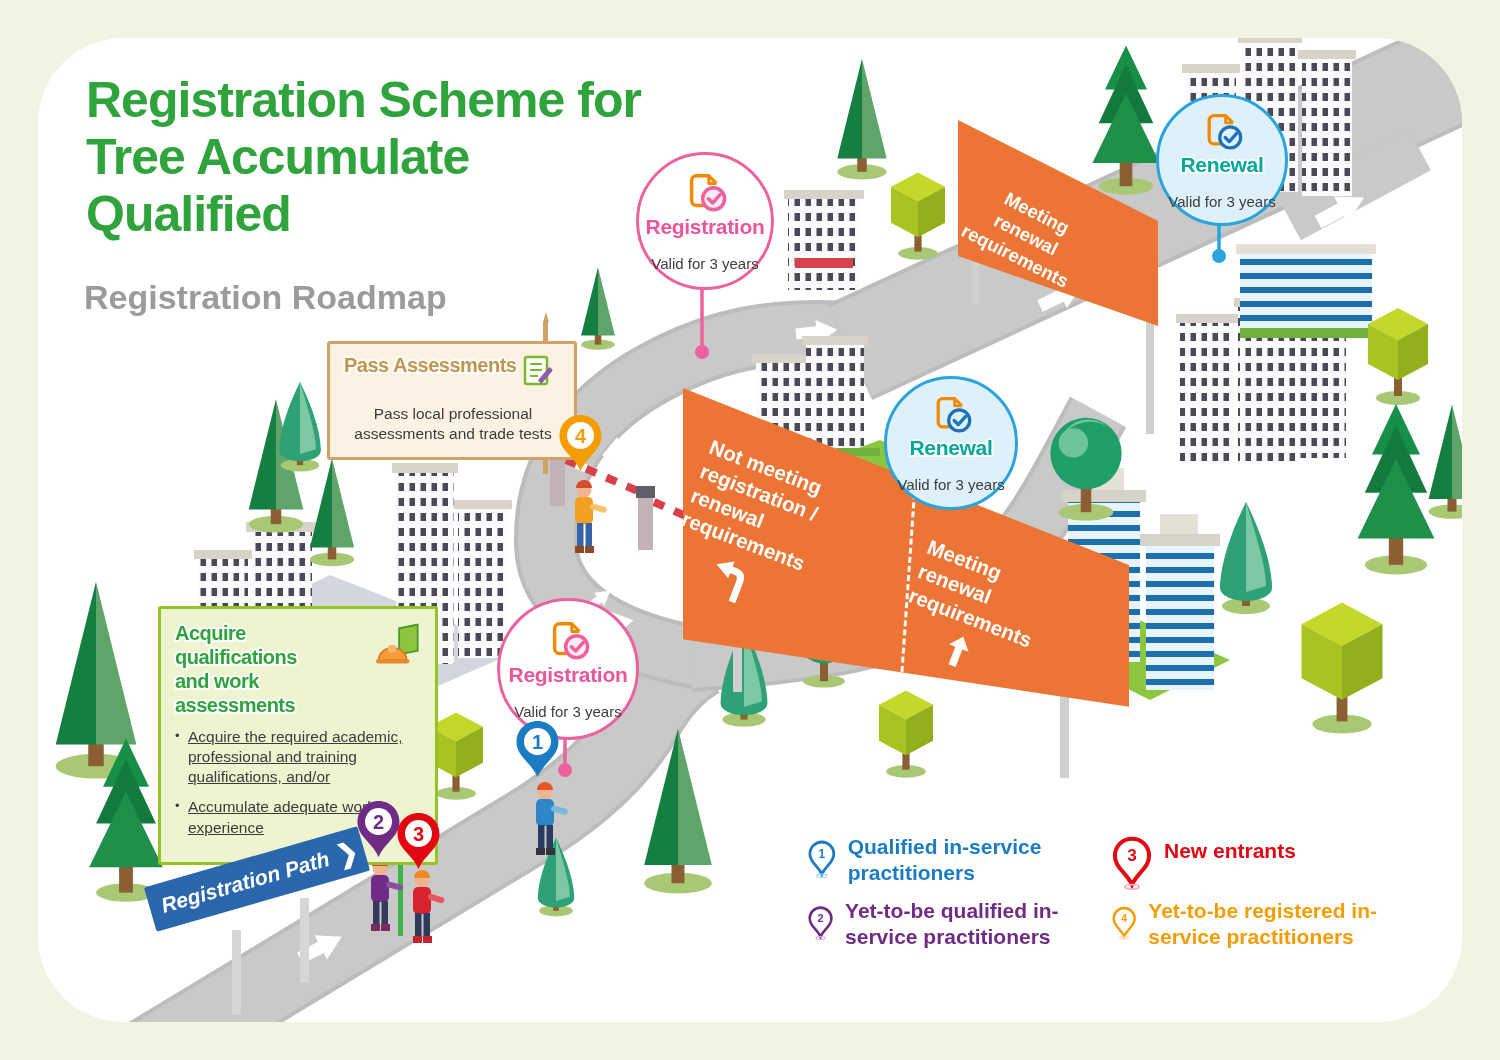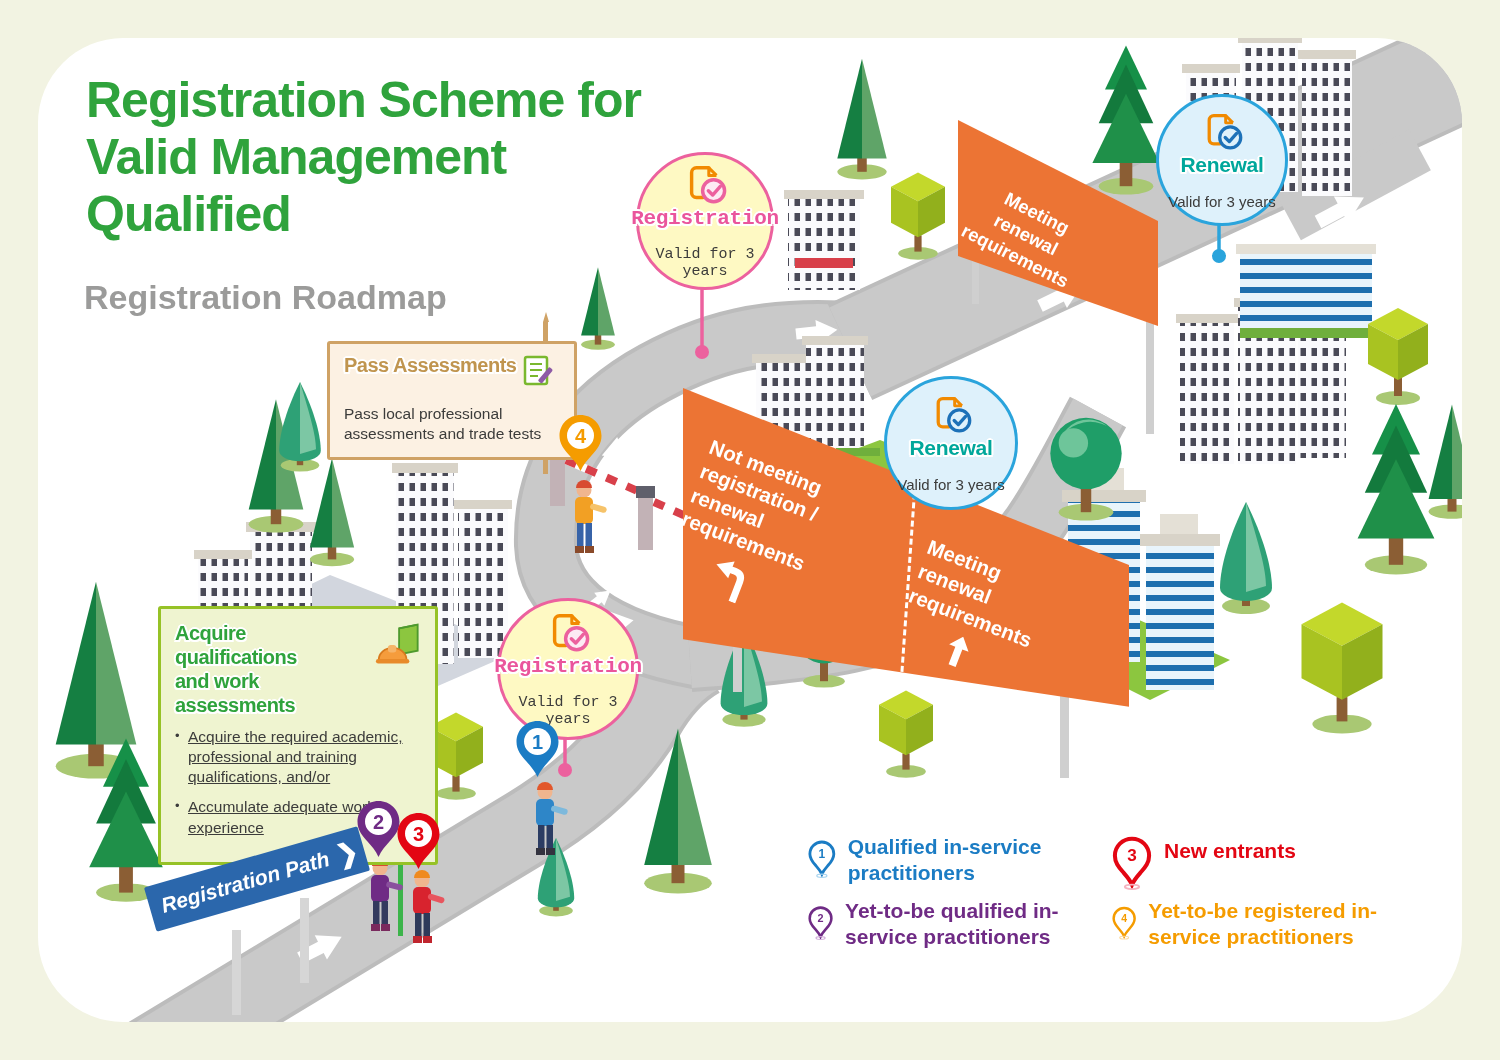--- a/index.html
+++ b/index.html
@@ -7,21 +7,21 @@
        font-family:"Liberation Sans",sans-serif;color:#3c3c3b;}
   .card{position:absolute;left:38px;top:38px;width:1424px;height:984px;background:#fff;border-radius:85px;}
   #scene{position:absolute;left:0;top:0;z-index:1;pointer-events:none;}
   .ov{position:absolute;z-index:2;}
   
   .title{left:86px;top:72px;font-size:50px;line-height:1.14;font-weight:800;color:#2fa33c;letter-spacing:-1px;z-index:3;}
   .subtitle{left:84px;top:278px;font-size:34px;font-weight:800;color:#9b9b9a;z-index:3;}
   .t-outline{text-shadow:-2px 0 0 #fff,2px 0 0 #fff,0 -2px 0 #fff,0 2px 0 #fff,
              -1.5px -1.5px 0 #fff,1.5px -1.5px 0 #fff,-1.5px 1.5px 0 #fff,1.5px 1.5px 0 #fff;}
   
-  .pass-box{left:327px;top:341px;width:218px;background:#fcf1e3;border:3px solid #cfa265;border-radius:3px;padding:10px 12px 12px 14px;}
+  .pass-box{left:327px;top:341px;width:218px;background:#fcf1e3;border:3px solid #cfa265;border-radius:3px;padding:10px 12px 12px 14px;text-align:center;}
   .pass-head{display:flex;align-items:flex-start;gap:6px;}
   .pass-title{font-size:20px;font-weight:800;color:#c0954f;letter-spacing:-0.5px;}
   .pass-body{font-size:15.5px;line-height:1.32;margin-top:16px;}
   .acq-box{left:158px;top:606px;width:248px;background:#eff4d0;border:3px solid #96c226;border-radius:3px;padding:12px 12px 14px 14px;}
   .acq-head{display:flex;gap:6px;}
   .acq-title{font-size:20px;line-height:1.2;font-weight:800;color:#2fa33c;letter-spacing:-0.5px;}
   .acq-list{margin:10px 0 0 0;padding:0;list-style:none;font-size:15.5px;line-height:1.3;}
   .acq-list li{margin-bottom:10px;padding-left:13px;position:relative;text-decoration:underline;}
   .acq-list li::before{content:"•";position:absolute;left:0;top:1px;font-size:13px;}
   
@@ -38,21 +38,21 @@
             clip-path:polygon(0 0,100% 55%,100% 99%,0 78%);}
   .sb-txt{position:absolute;color:#fff;font-weight:800;font-size:20.5px;line-height:1.26;transform:rotate(21deg);transform-origin:top left;}
   .sb-left{left:32px;top:46px;}
   .sb-right{left:250px;top:146px;}
   .sb-div{position:absolute;left:224px;top:96px;height:188px;border-left:3px dashed #fff;transform:rotate(4deg);}
   .s-arrow{display:block;margin:8px auto 0 auto;}
   
   .badge{border-radius:50%;display:flex;flex-direction:column;align-items:center;justify-content:center;text-align:center;z-index:4;}
   .badge .b-title{font-weight:800;font-size:21px;letter-spacing:-0.3px;}
   .badge .b-sub{font-size:15px;color:#3c3c3b;margin-top:16px;text-align:center;}
-  .b-pink{background:#fef9c3;border:3.5px solid #ec619e;font-family:Liberation Mono, monospace;}
+  .b-pink{background:#ffffff;border:3.5px solid #ec619e;}
   .b-pink .b-title{color:#ea559c;}
   .b-blue{background:#def1fb;border:3.5px solid #2aa4dc;}
   .b-blue .b-title{color:#00a79b;}
   #bdg-reg-top{left:636px;top:152px;width:132px;height:132px;}
   #bdg-reg-mid{left:497px;top:598px;width:136px;height:136px;}
   #bdg-ren-mid{left:884px;top:376px;width:128px;height:128px;}
   #bdg-ren-top{left:1156px;top:94px;width:126px;height:126px;}
   
   .pin{z-index:5;}
   
@@ -311,21 +311,21 @@
     <line x1="948" y1="504" x2="948" y2="560" stroke="#2aa4dc" stroke-width="3.5"></line>
         <circle cx="948" cy="562" r="7" fill="#2aa4dc"></circle>
     <line x1="1219" y1="220" x2="1219" y2="254" stroke="#2aa4dc" stroke-width="3.5"></line>
         <circle cx="1219" cy="256" r="7" fill="#2aa4dc"></circle>
   </g>
  </g>
 </svg>
 
 <div class="ov title">
   <div>Registration Scheme for</div>
-  <div>Valid Management</div>
+  <div>Tree Accumulate</div>
   <div>Qualified</div>
 </div>
 <div class="ov subtitle">Registration Roadmap</div>
 
 <div class="ov pass-box">
   <div class="pass-head">
     <span class="pass-title t-outline">Pass Assessments</span>
     <svg width="36" height="34" viewBox="0 0 36 34">
       <rect x="2" y="3" width="22" height="27" rx="2" fill="#fff" stroke="#7ab82e" stroke-width="2.5"></rect>
       <line x1="7" y1="10" x2="19" y2="10" stroke="#7ab82e" stroke-width="2"></line>

